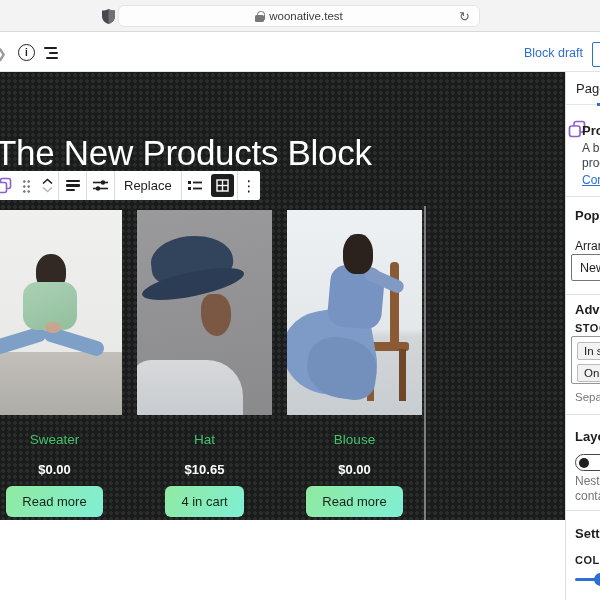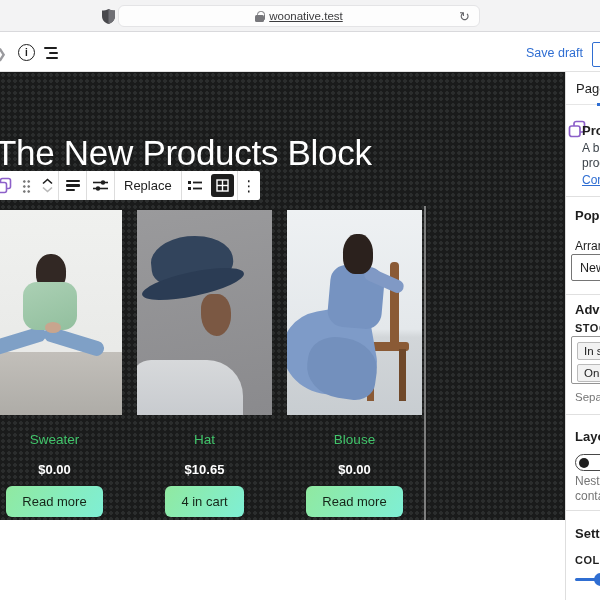--- a/index.html
+++ b/index.html
@@ -4,21 +4,21 @@
 <style>
   html,body{margin:0;padding:0;background:#000;}
   *{box-sizing:border-box;font-family:"Liberation Sans",sans-serif;}
   #page{position:relative;width:600px;height:600px;background:#fff;overflow:hidden;}
   .abs{position:absolute;}
 
   
   .browser-bar{left:0;top:0;width:600px;height:32px;background:#f3f3f4;border-bottom:1px solid #d9d9dc;}
   .shield{left:102px;top:9px;width:13px;height:15px;}
   .url-pill{left:118px;top:5px;width:362px;height:22px;background:#fdfdfd;border:1px solid #e4e4e6;border-radius:6px;display:flex;align-items:center;justify-content:center;}
-  .url-text{font-size:11.5px;color:#3c3c3e;display:flex;align-items:center;gap:5px;text-decoration:underline;}
+  .url-text{font-size:11.5px;color:#3c3c3e;display:flex;align-items:center;gap:5px;}
   .lock{width:9px;height:11px;position:relative;display:inline-block;}
   .lock::before{content:"";position:absolute;left:1.5px;top:0;width:6px;height:7px;border:1.4px solid #77777b;border-radius:3.5px 3.5px 0 0;}
   .lock::after{content:"";position:absolute;left:0;top:4px;width:9px;height:7px;background:#77777b;border-radius:1.5px;}
   .reload{right:9px;top:4px;font-size:13px;color:#636367;line-height:14px;}
 
   
   .editor-header{left:0;top:32px;width:600px;height:40px;background:#fff;border-bottom:1px solid #e1e1e1;}
   .frag-chevron{left:-4px;top:46px;color:#9a9a9e;font-size:13px;}
   .info-icon{left:18px;top:44px;width:17px;height:17px;border:1.6px solid #1e1e1e;border-radius:50%;color:#1e1e1e;font-size:10px;font-weight:700;display:flex;align-items:center;justify-content:center;}
   .listview-icon{left:44px;top:47px;width:15px;height:12px;}
@@ -119,21 +119,21 @@
   </div>
 
   <div class="abs editor-header"></div>
   <span class="abs frag-chevron">❯</span>
   <div class="abs info-icon">i</div>
   <div class="abs listview-icon">
     <i style="left:0;top:0;width:13px;"></i>
       <i style="left:5px;top:5px;width:9px;"></i>
       <i style="left:2px;top:10px;width:12px;"></i>
   </div>
-  <span class="abs save-draft">Save draft</span>
+  <span class="abs save-draft">Block draft</span>
   <div class="abs publish-btn">Publish</div>
 
   <div class="abs canvas">
 
     <h1 class="abs post-title">The New Products Block</h1>
 
     <div class="abs block-toolbar">
       <div class="tb-cell" style="width:26px;">
         <svg width="17" height="17" viewBox="0 0 17 17">
           <rect x="5.5" y="1.5" width="10" height="10" rx="2" fill="#fff" stroke="#8d60c9" stroke-width="1.6"></rect>

